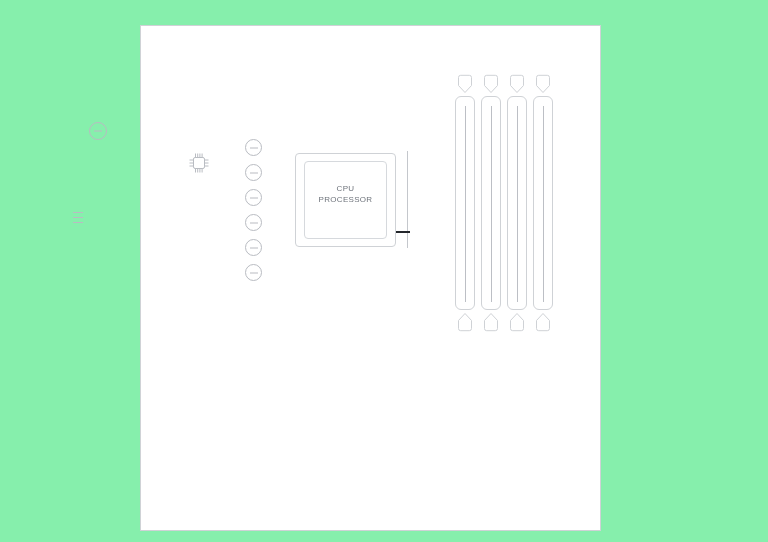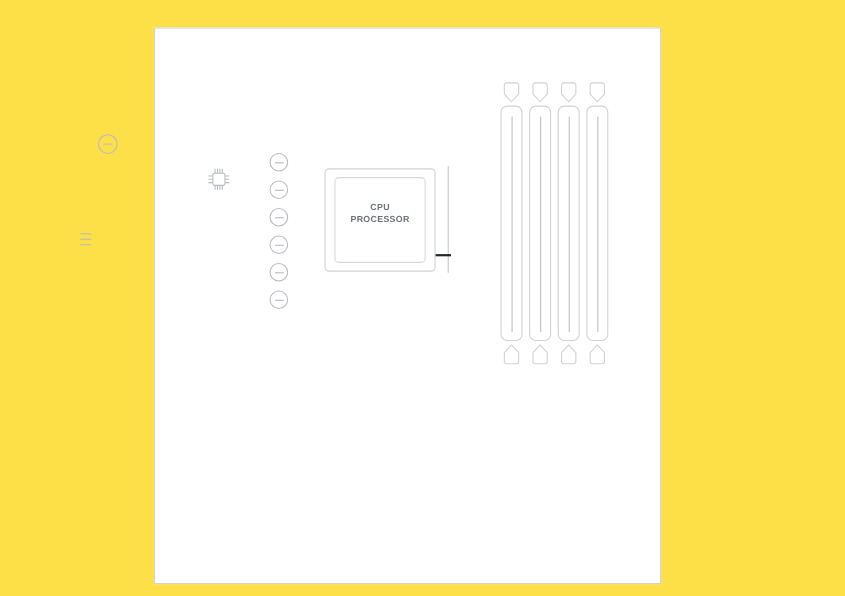--- a/index.html
+++ b/index.html
@@ -13,22 +13,21 @@
     position: relative;
     overflow: hidden;
     font-family: "Liberation Sans", sans-serif;
   }
 
   #stage {
     position: absolute;
     left: 0; top: 0;
     width: 768px;
     height: 542px;
-    background: #fde047;
-    font-weight: bold;
+    background: #86efac;
   }
 
   
   .sidebar {
     position: absolute;
     left: 0; top: 0;
     width: 140px;
     height: 542px;
   }
 

